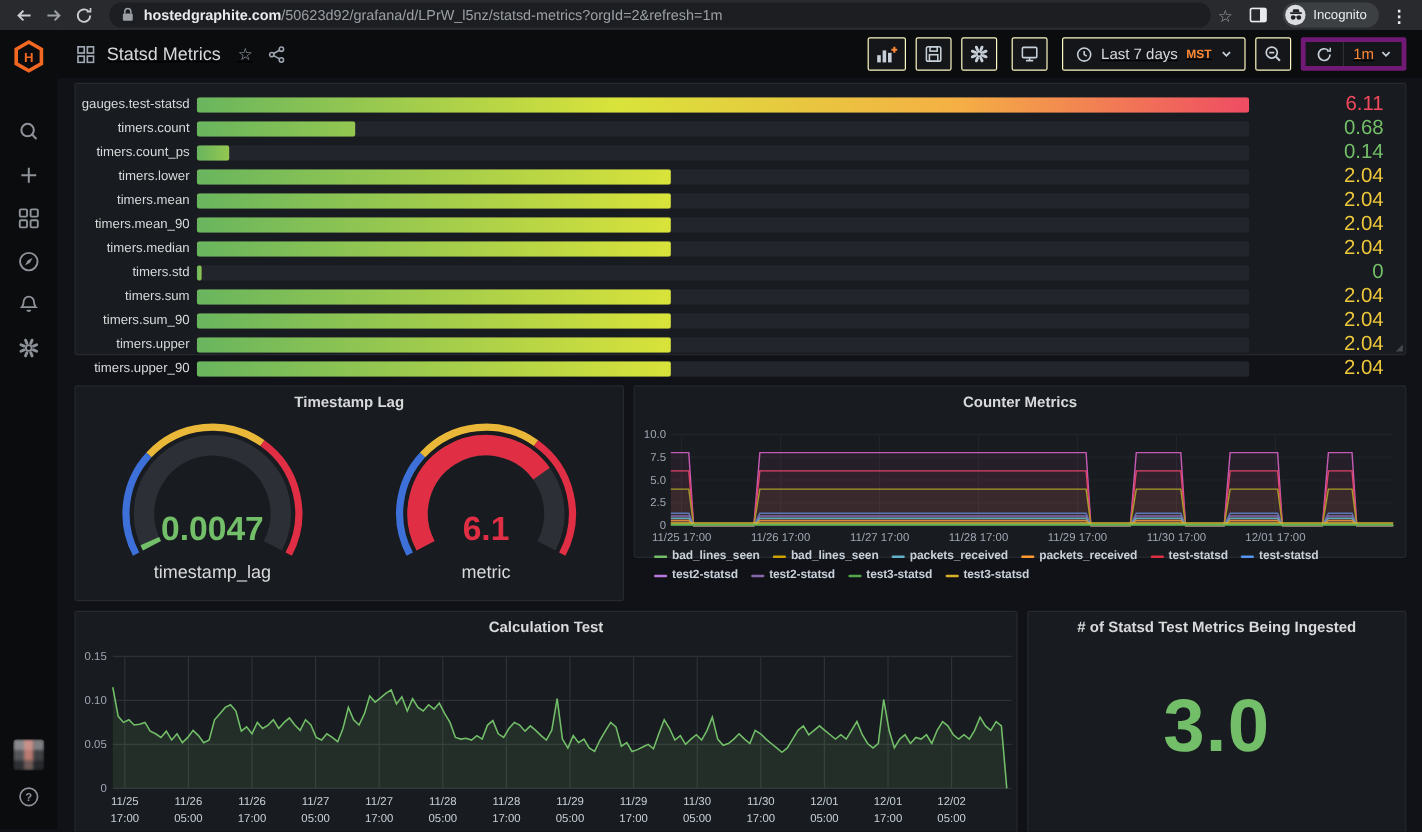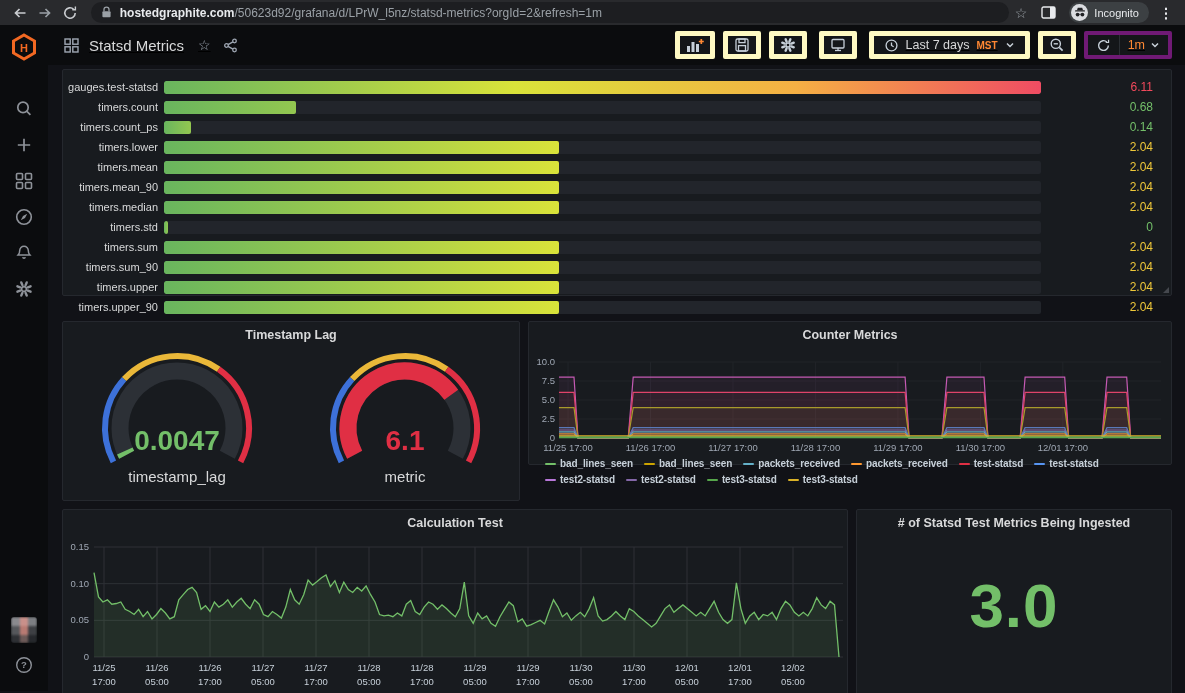--- a/index.html
+++ b/index.html
@@ -29,21 +29,21 @@
   .sbottom { margin-top:auto; display:flex; flex-direction:column; align-items:center; }
   .avatar { width:26px; height:26px; border-radius:3px; overflow:hidden; margin-bottom:12px; cursor:pointer; }
   .help { margin-bottom:12px; cursor:pointer; }
 
   .main { flex:1; display:flex; flex-direction:column; background:#111217; }
   .gheader { height:40px; background:#0b0c0e; display:flex; align-items:center; padding-left:16px;text-decoration:underline; }
   .gtitle { font-size:15px; font-weight:500; color:#d8d9da; margin-left:10px; cursor:pointer; }
   .hstar { color:#9fa7b3; font-size:14px; margin-left:14px; cursor:pointer; }
   .hic { margin-left:12px; cursor:pointer; display:flex; }
   .hright { margin-left:auto; margin-right:13px; display:flex; align-items:center; gap:8px; }
-  .hbtn { height:28px; min-width:30px; background:#141619; border:5px solid #fef9c3; border-radius:2px; display:flex; align-items:center; cursor:pointer; padding:0 6px; }
+  .hbtn { height:28px; min-width:30px; background:#141619; border:1px solid #fef9c3; border-radius:2px; display:flex; align-items:center; cursor:pointer; padding:0 6px; }
   .tp { gap:7px; padding:0 10px; }
   .tp-label { font-size:12.5px; color:#d8d9da; }
   .tp-tz { font-size:10px; font-weight:700; color:#ff8833; }
   .rf-group { display:flex; align-items:stretch; height:28px; border:4px solid #701a75; border-radius:2px; background:#141619; }
   .rf-part { display:flex; align-items:center; justify-content:center; padding:0 8px; cursor:pointer; }
   .rf-div { width:1px; background:#2b2f34; }
   .rf-int { font-size:12.5px; color:#ff8833; margin-right:5px; }
 
   
   .dash { position:relative; flex:1; }
@@ -52,21 +52,21 @@
 
   
   .bg-rows { padding-top:7px; }
   .bg-row { display:flex; align-items:center; height:20px; }
   .bg-label { width:101px; text-align:right; font-size:11px; color:#d8d9da; padding-right:6px; white-space:nowrap; }
   .bg-track { width:877px; height:13px; background:#22252b; border-radius:2px; overflow:hidden; }
   .bg-fill { height:100%; border-radius:2px; min-width:3px; }
   .grad-full { background:linear-gradient(90deg,#69b55e 0%,#d9e33a 40%,#f5b044 72%,#ef4c63 100%); }
   .grad-mid  { background:linear-gradient(90deg,#69b55e 0%,#d9e33a 100%); }
   .grad-low  { background:linear-gradient(90deg,#69b55e 0%,#93c750 100%); }
-  .bg-value { flex:1; text-align:right; padding-right:18px; font-size:12px; }
+  .bg-value { flex:1; text-align:right; padding-right:18px; font-size:17px; }
   .val-red { color:#f2495c; } .val-green { color:#73bf69; } .val-yellow { color:#eec73a; }
   .resize-handle { position:absolute; right:2px; bottom:2px; width:0; height:0; border-left:6px solid transparent; border-bottom:6px solid #45484e; cursor:nwse-resize; }
 
   
   .gauges { display:flex; justify-content:space-around; padding-top:2px; }
 
   
   .legend { position:absolute; left:16px; top:136px; width:620px; display:flex; flex-wrap:wrap; column-gap:11px; row-gap:5px; }
   .lg-item { display:flex; align-items:center; gap:4px; cursor:pointer; }
   .lg-dash { width:11px; height:2px; border-radius:1px; }

